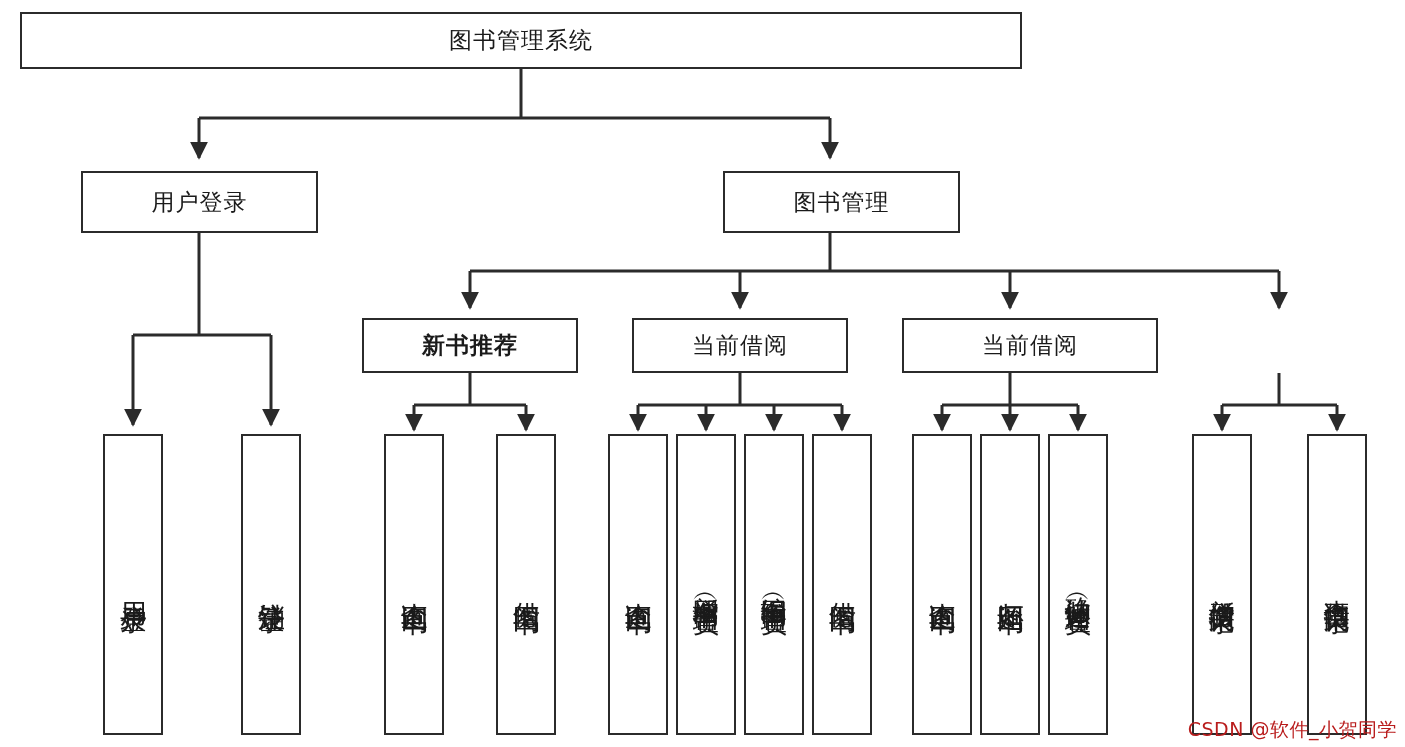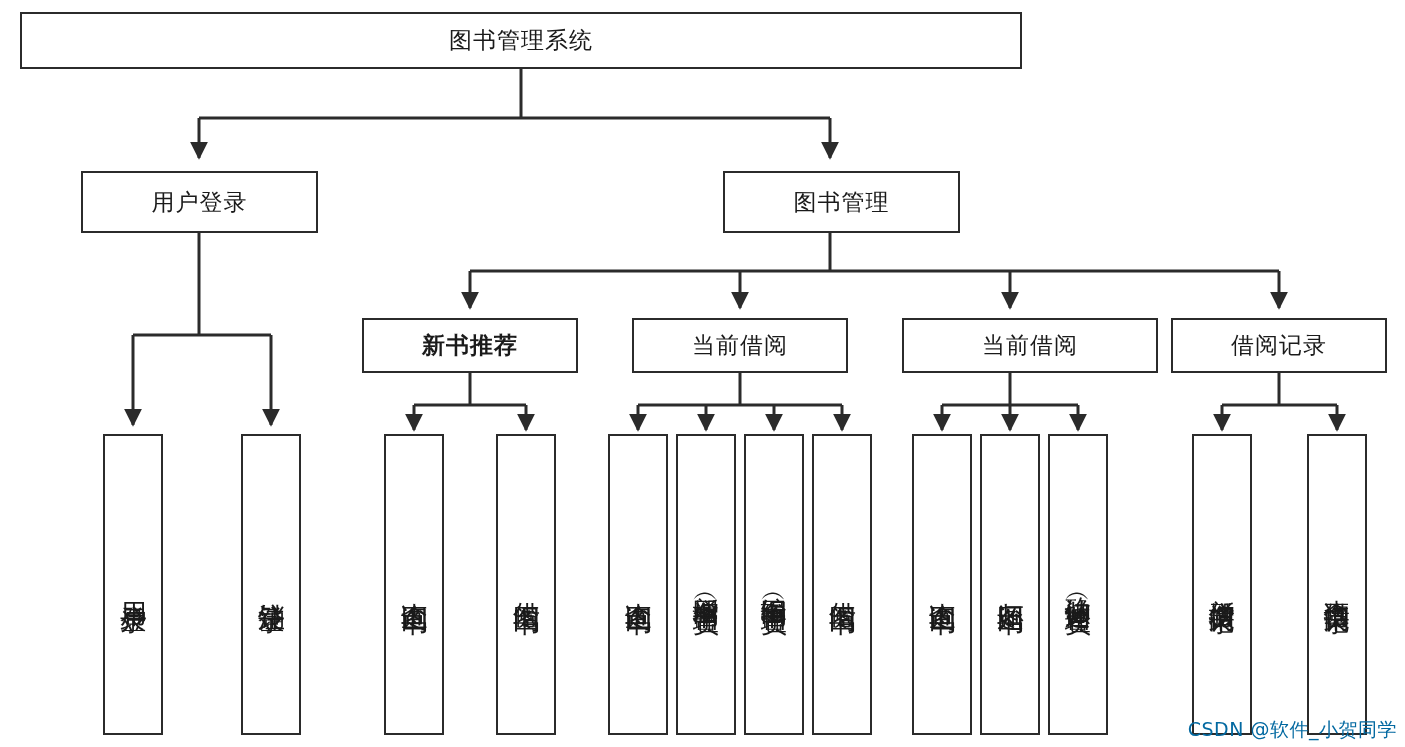--- a/index.html
+++ b/index.html
@@ -58,21 +58,21 @@
   }
   .vtext-tall {
     font-size: 26px;
     line-height: 1.18;
   }
   #watermark {
     position: absolute;
     right: 8px;
     bottom: 4px;
     font-size: 19px;
-    color: #0369a1;
+    color: #b91c1c;
     letter-spacing: 0.5px;
     white-space: nowrap;
     font-family: "DejaVu Sans", "Liberation Sans", sans-serif;
   }
 </style>
 </head>
 <body>
 
 <div id="canvas">
 
@@ -139,23 +139,20 @@
 
   <div class="node node-h" style="left:362px; top:318px; width:216px; height:55px;font-weight:bold;">
     <span>新书推荐</span>
   </div>
   <div class="node node-h" style="left:632px; top:318px; width:216px; height:55px;">
     <span>当前借阅</span>
   </div>
   <div class="node node-h" style="left:902px; top:318px; width:256px; height:55px;">
     <span>当前借阅</span>
   </div>
-  <div class="node node-h" style="left:1171px; top:318px; width:216px; height:55px;">
-    <span>借阅记录</span>
-  </div>
 
   <div class="node node-v" style="left:103px; top:434px; width:60px; height:301px;">
     <span class="vtext">用户登录</span>
   </div>
   <div class="node node-v" style="left:241px; top:434px; width:60px; height:301px;">
     <span class="vtext">注销登录</span>
   </div>
 
   <div class="node node-v" style="left:384px; top:434px; width:60px; height:301px;">
     <span class="vtext">查询图书</span>

